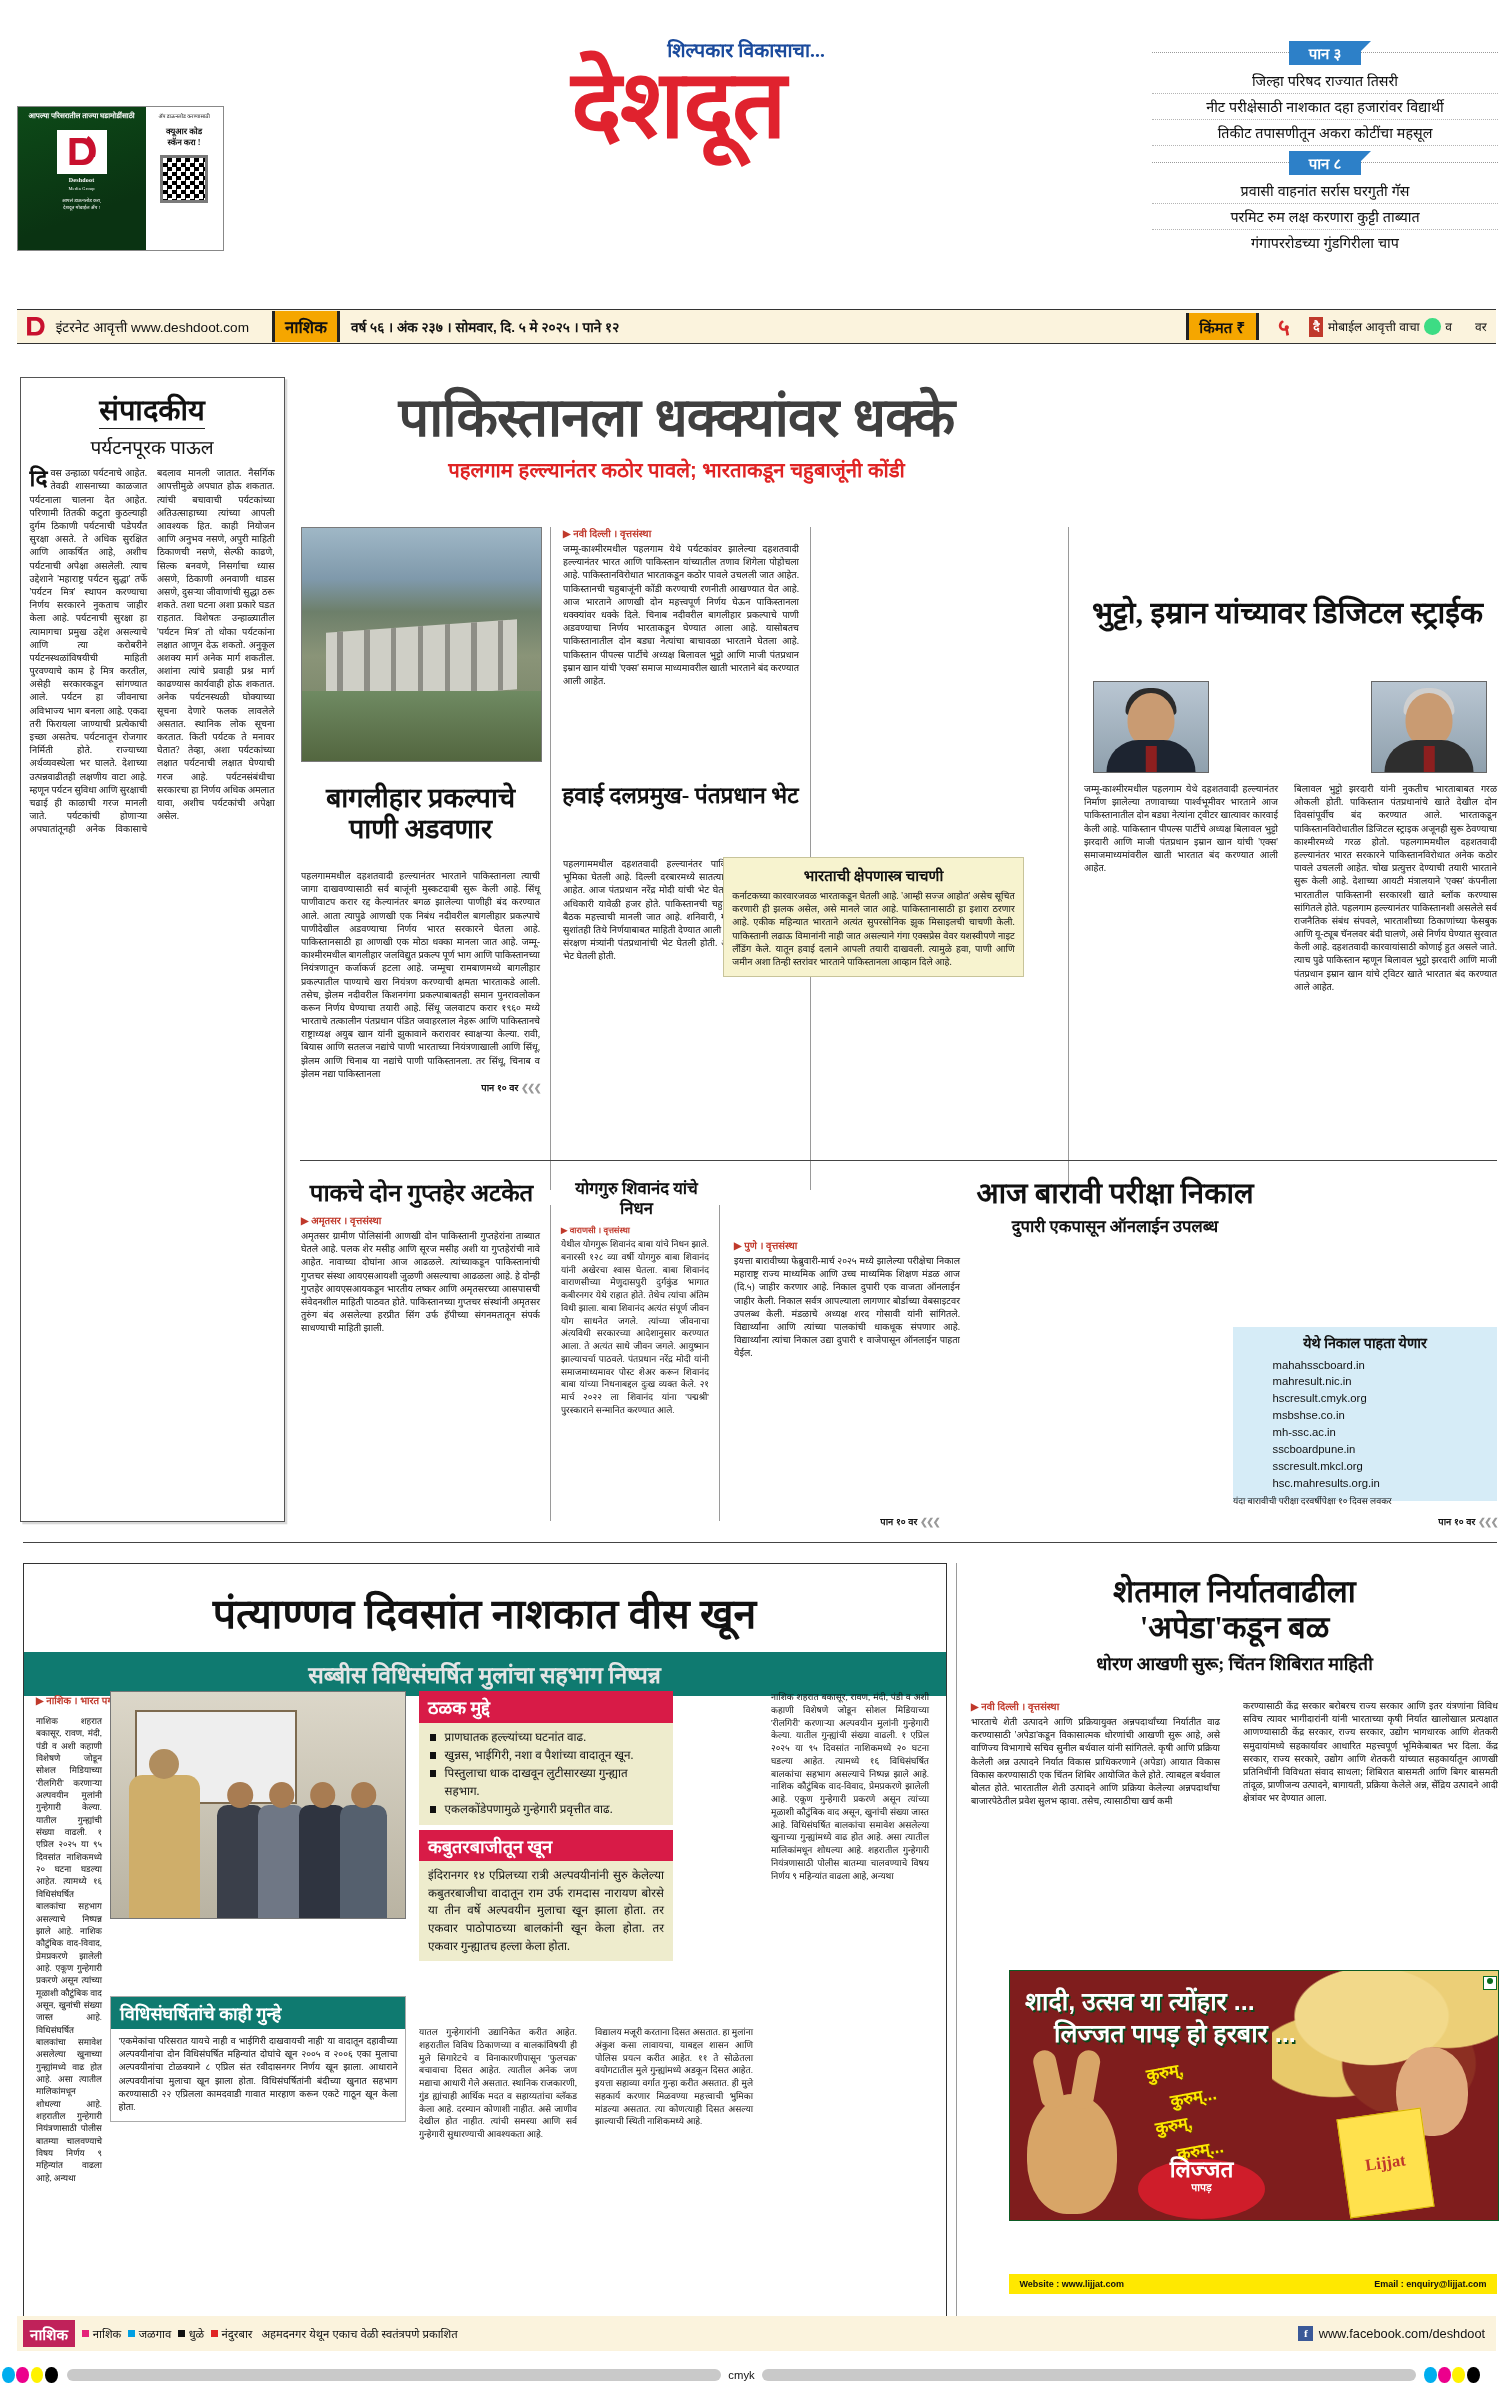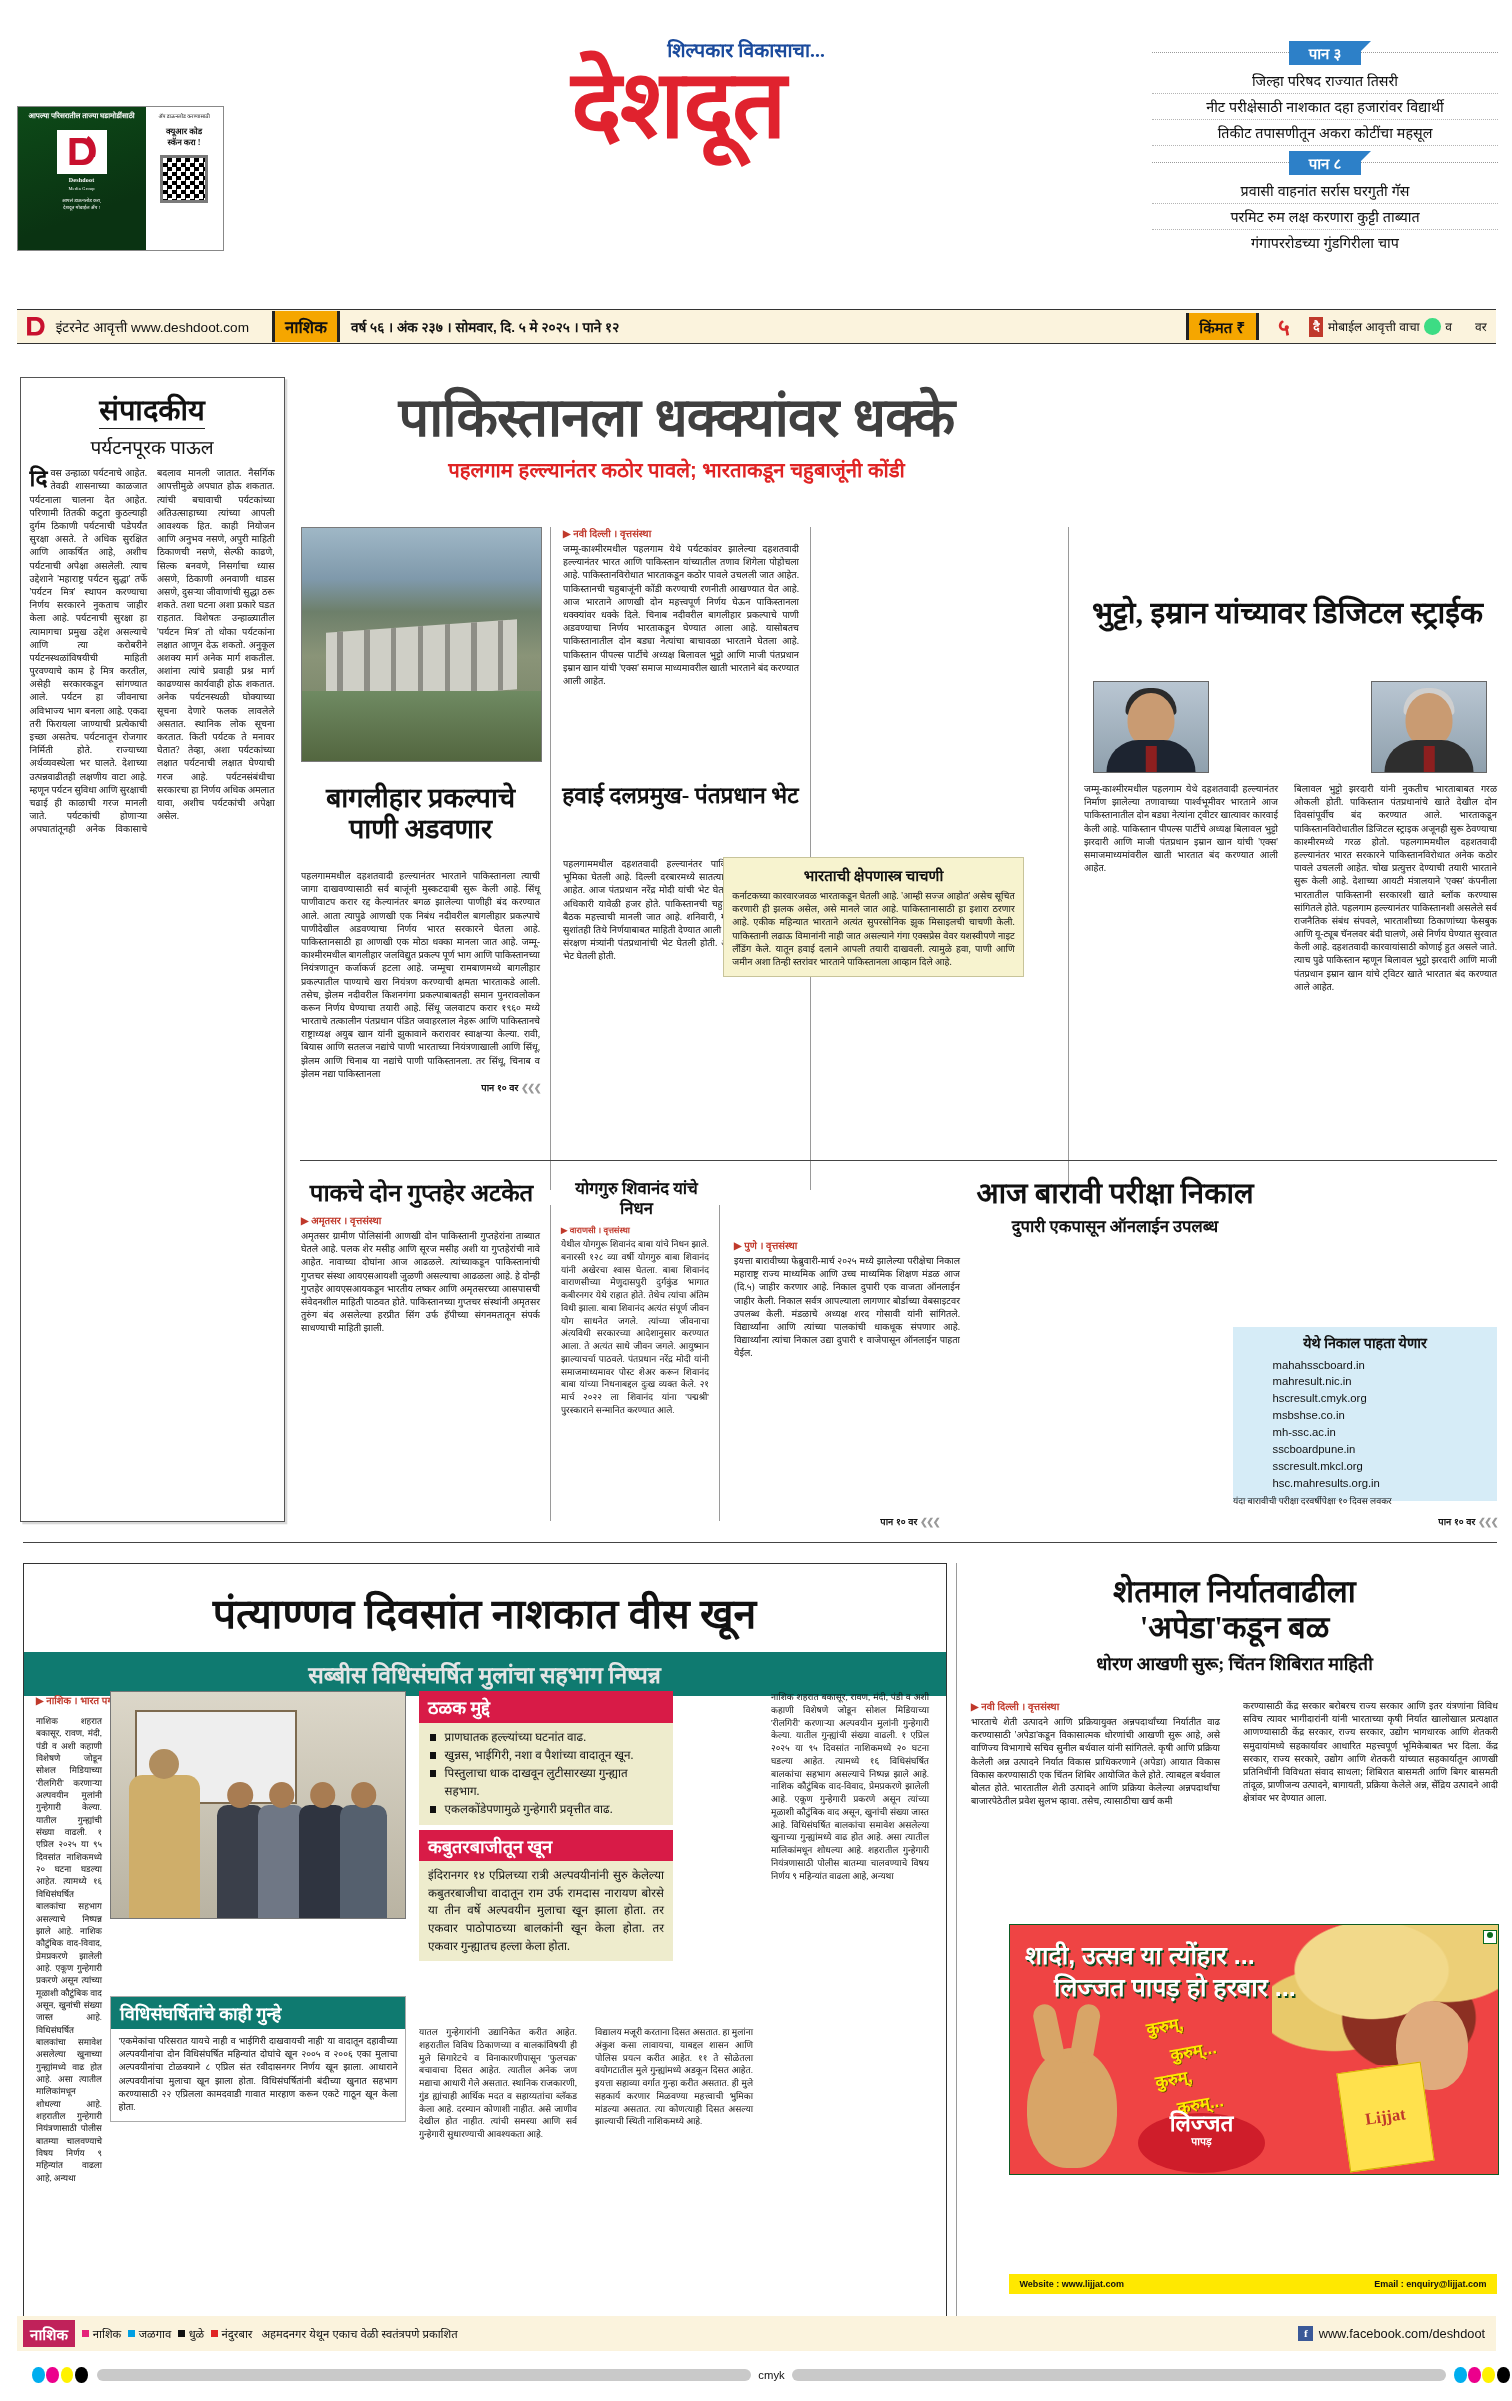--- a/index.html
+++ b/index.html
@@ -127,21 +127,21 @@
 
   .tealbox{position:absolute;left:110px;top:1996px;width:294px;background:#fff;border:0.8px solid #aaa;}
   .tealhdr{background:#0f7a70;color:#fff;font-size:18px;font-weight:bold;padding:3.8px 9px;font-family:"Liberation Serif",serif;}
 
   
   .br-title{position:absolute;left:971px;top:1574px;width:527px;text-align:center;}
   .br-title .l1{font-size:31px;font-weight:bold;line-height:1.16;font-family:"Liberation Serif",serif;}
   .br-title .l2{font-size:18px;font-weight:bold;margin-top:5.3px;font-family:"Liberation Serif",serif;}
 
   
-  .ad{position:absolute;left:1009px;top:1924px;width:488px;height:249px;background:#ef4444;overflow:hidden;border:0.8px solid #0c5b24;}
+  .ad{position:absolute;left:1009px;top:1970px;width:488px;height:249px;background:#7f1d1d;overflow:hidden;border:0.8px solid #0c5b24;}
   .ad .l1{position:absolute;left:15px;top:12px;font-size:25px;font-weight:bold;color:#fff;font-family:"Liberation Sans",sans-serif;text-shadow:1.5px 1.5px 0 #0b4a1d;}
   .ad .l2{position:absolute;left:44px;top:44px;font-size:25px;font-weight:bold;color:#fff;font-family:"Liberation Sans",sans-serif;text-shadow:1.5px 1.5px 0 #0b4a1d;}
   .ad .kur{position:absolute;color:#ffe800;font-weight:bold;font-size:16.6px;font-family:"Liberation Sans",sans-serif;text-shadow:0.8px 0.8px 0 #6a4a00;}
   .ad .papadpile{position:absolute;right:-22.6px;top:-18px;width:249px;height:158px;background:
      radial-gradient(ellipse at 40% 40%,#f2d98a 0 36%,transparent 37%),
      radial-gradient(ellipse at 70% 30%,#eccf77 0 30%,transparent 31%),
      radial-gradient(ellipse at 55% 70%,#8c2f22 0 34%,transparent 35%),
      radial-gradient(ellipse at 25% 65%,#e8c96a 0 28%,transparent 29%);}
   .ad .rabbit{position:absolute;left:16.6px;bottom:6px;width:90px;height:120px;background:#d8a567;border-radius:52% 52% 46% 46%;}
   .ad .rabbit:before,.ad .rabbit:after{content:"";position:absolute;top:-44px;width:22.6px;height:59px;background:#d8a567;border-radius:12px;}
@@ -158,21 +158,21 @@
   .ad .veg:after{content:"";display:block;width:6px;height:6px;border-radius:50%;background:#0a6b1e;margin:1.5px auto;}
   .adfoot{position:absolute;left:1009px;top:2274px;width:488px;height:19.6px;background:#ffe800;color:#111;font-size:9px;font-weight:bold;display:flex;align-items:center;justify-content:space-between;padding:0 10.5px;box-sizing:border-box;font-family:"Liberation Sans",sans-serif;}
 
   
   .footbar{position:absolute;left:16.6px;top:2316px;width:1479px;height:35px;background:#fbf3dd;display:flex;align-items:center;}
   .fb-chip{background:#c0225a;color:#fff;font-weight:bold;font-size:15px;padding:3.8px 7.5px;margin-left:6px;font-family:"Liberation Sans",sans-serif;}
   .fb-txt{font-size:11.3px;margin-left:9px;font-family:"Liberation Sans",sans-serif;}
   .fb-sq{display:inline-block;width:6.8px;height:6.8px;margin:0 3.8px 0 6.8px;}
   .fb-fb{margin-left:auto;margin-right:10.5px;font-size:12.8px;font-family:"Liberation Sans",sans-serif;display:flex;align-items:center;gap:5.3px;}
   .fb-icon{width:15px;height:15px;background:#3b5998;color:#fff;font-weight:bold;font-size:11.3px;text-align:center;line-height:15px;font-family:"Liberation Serif",serif;}
-  .cmyk{position:absolute;left:32px;top:2366px;width:1479px;height:18px;display:flex;align-items:center;}
+  .cmyk{position:absolute;left:2px;top:2366px;width:1479px;height:18px;display:flex;align-items:center;}
   .cmyk .dot{width:12.8px;height:16.6px;border-radius:50%;margin-right:1.5px;}
   .cmyk .bar{flex:1;height:11.3px;background:#c9c9c9;border-radius:6px;margin:0 7.5px;}
   .cmyk .lbl{font-size:11.3px;font-family:"Liberation Sans",sans-serif;}
 </style>
 </head>
 <body>
 
 <div class="page">
 
   <div class="promo-box">

